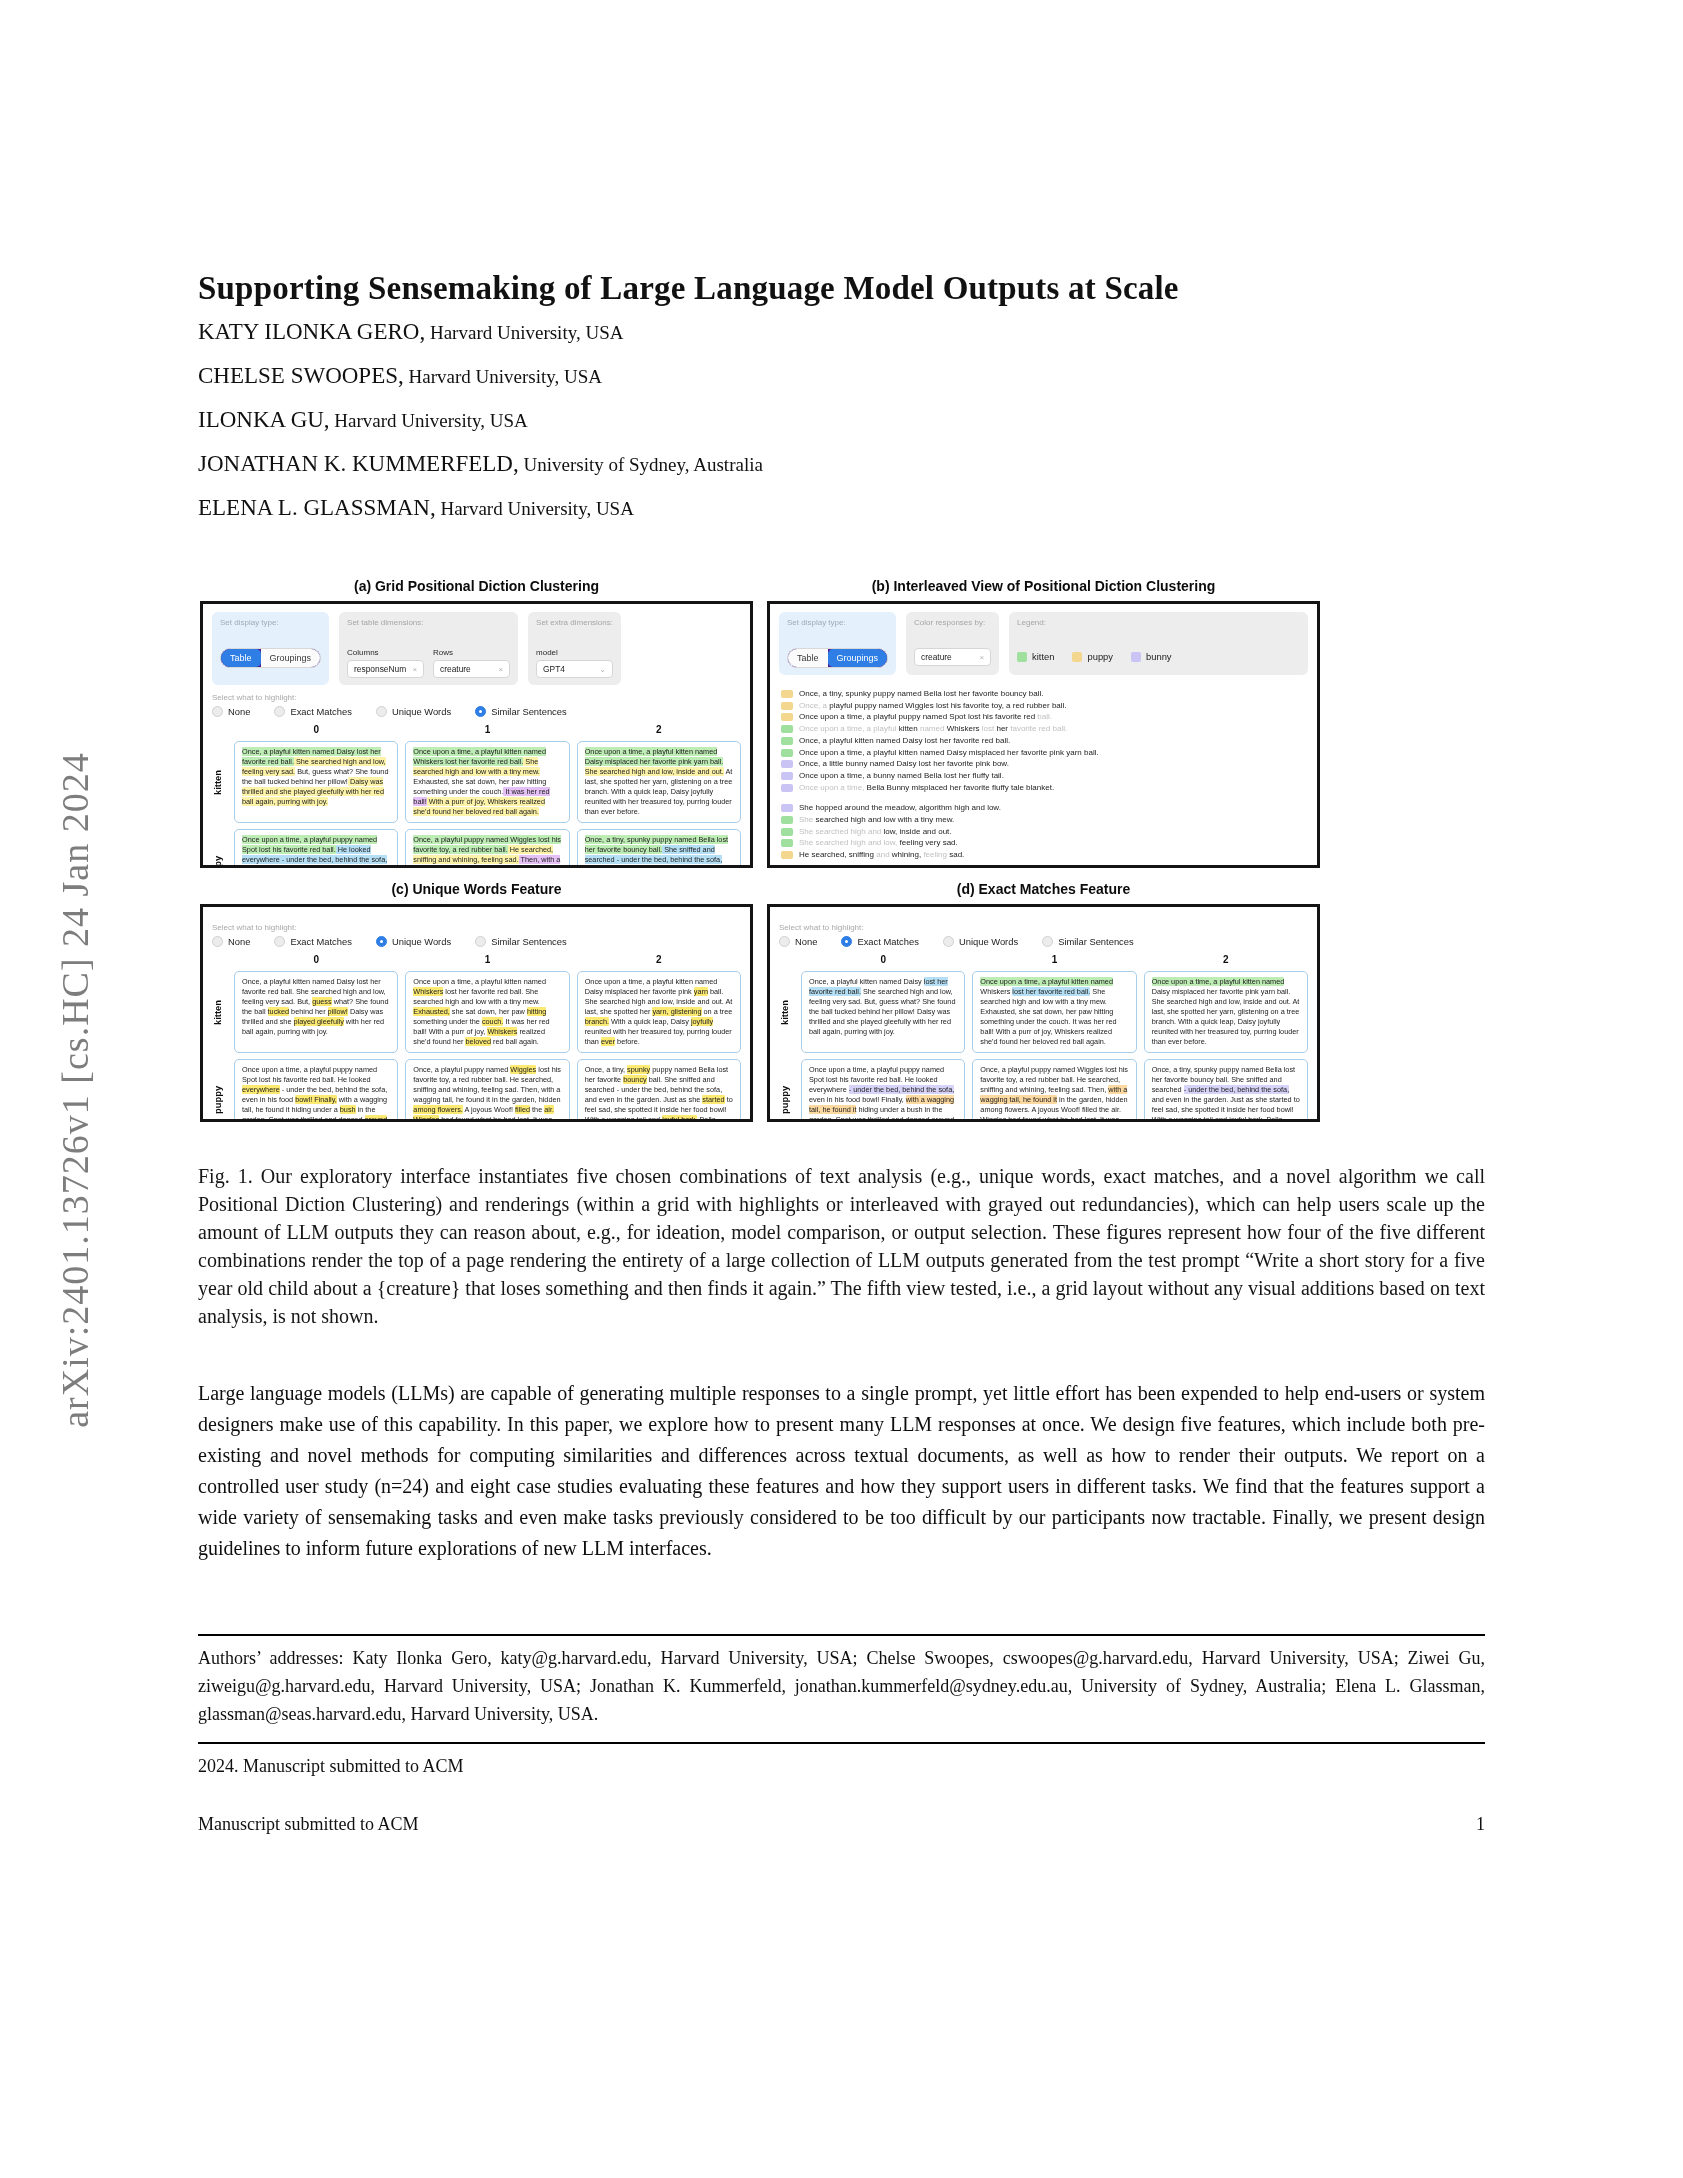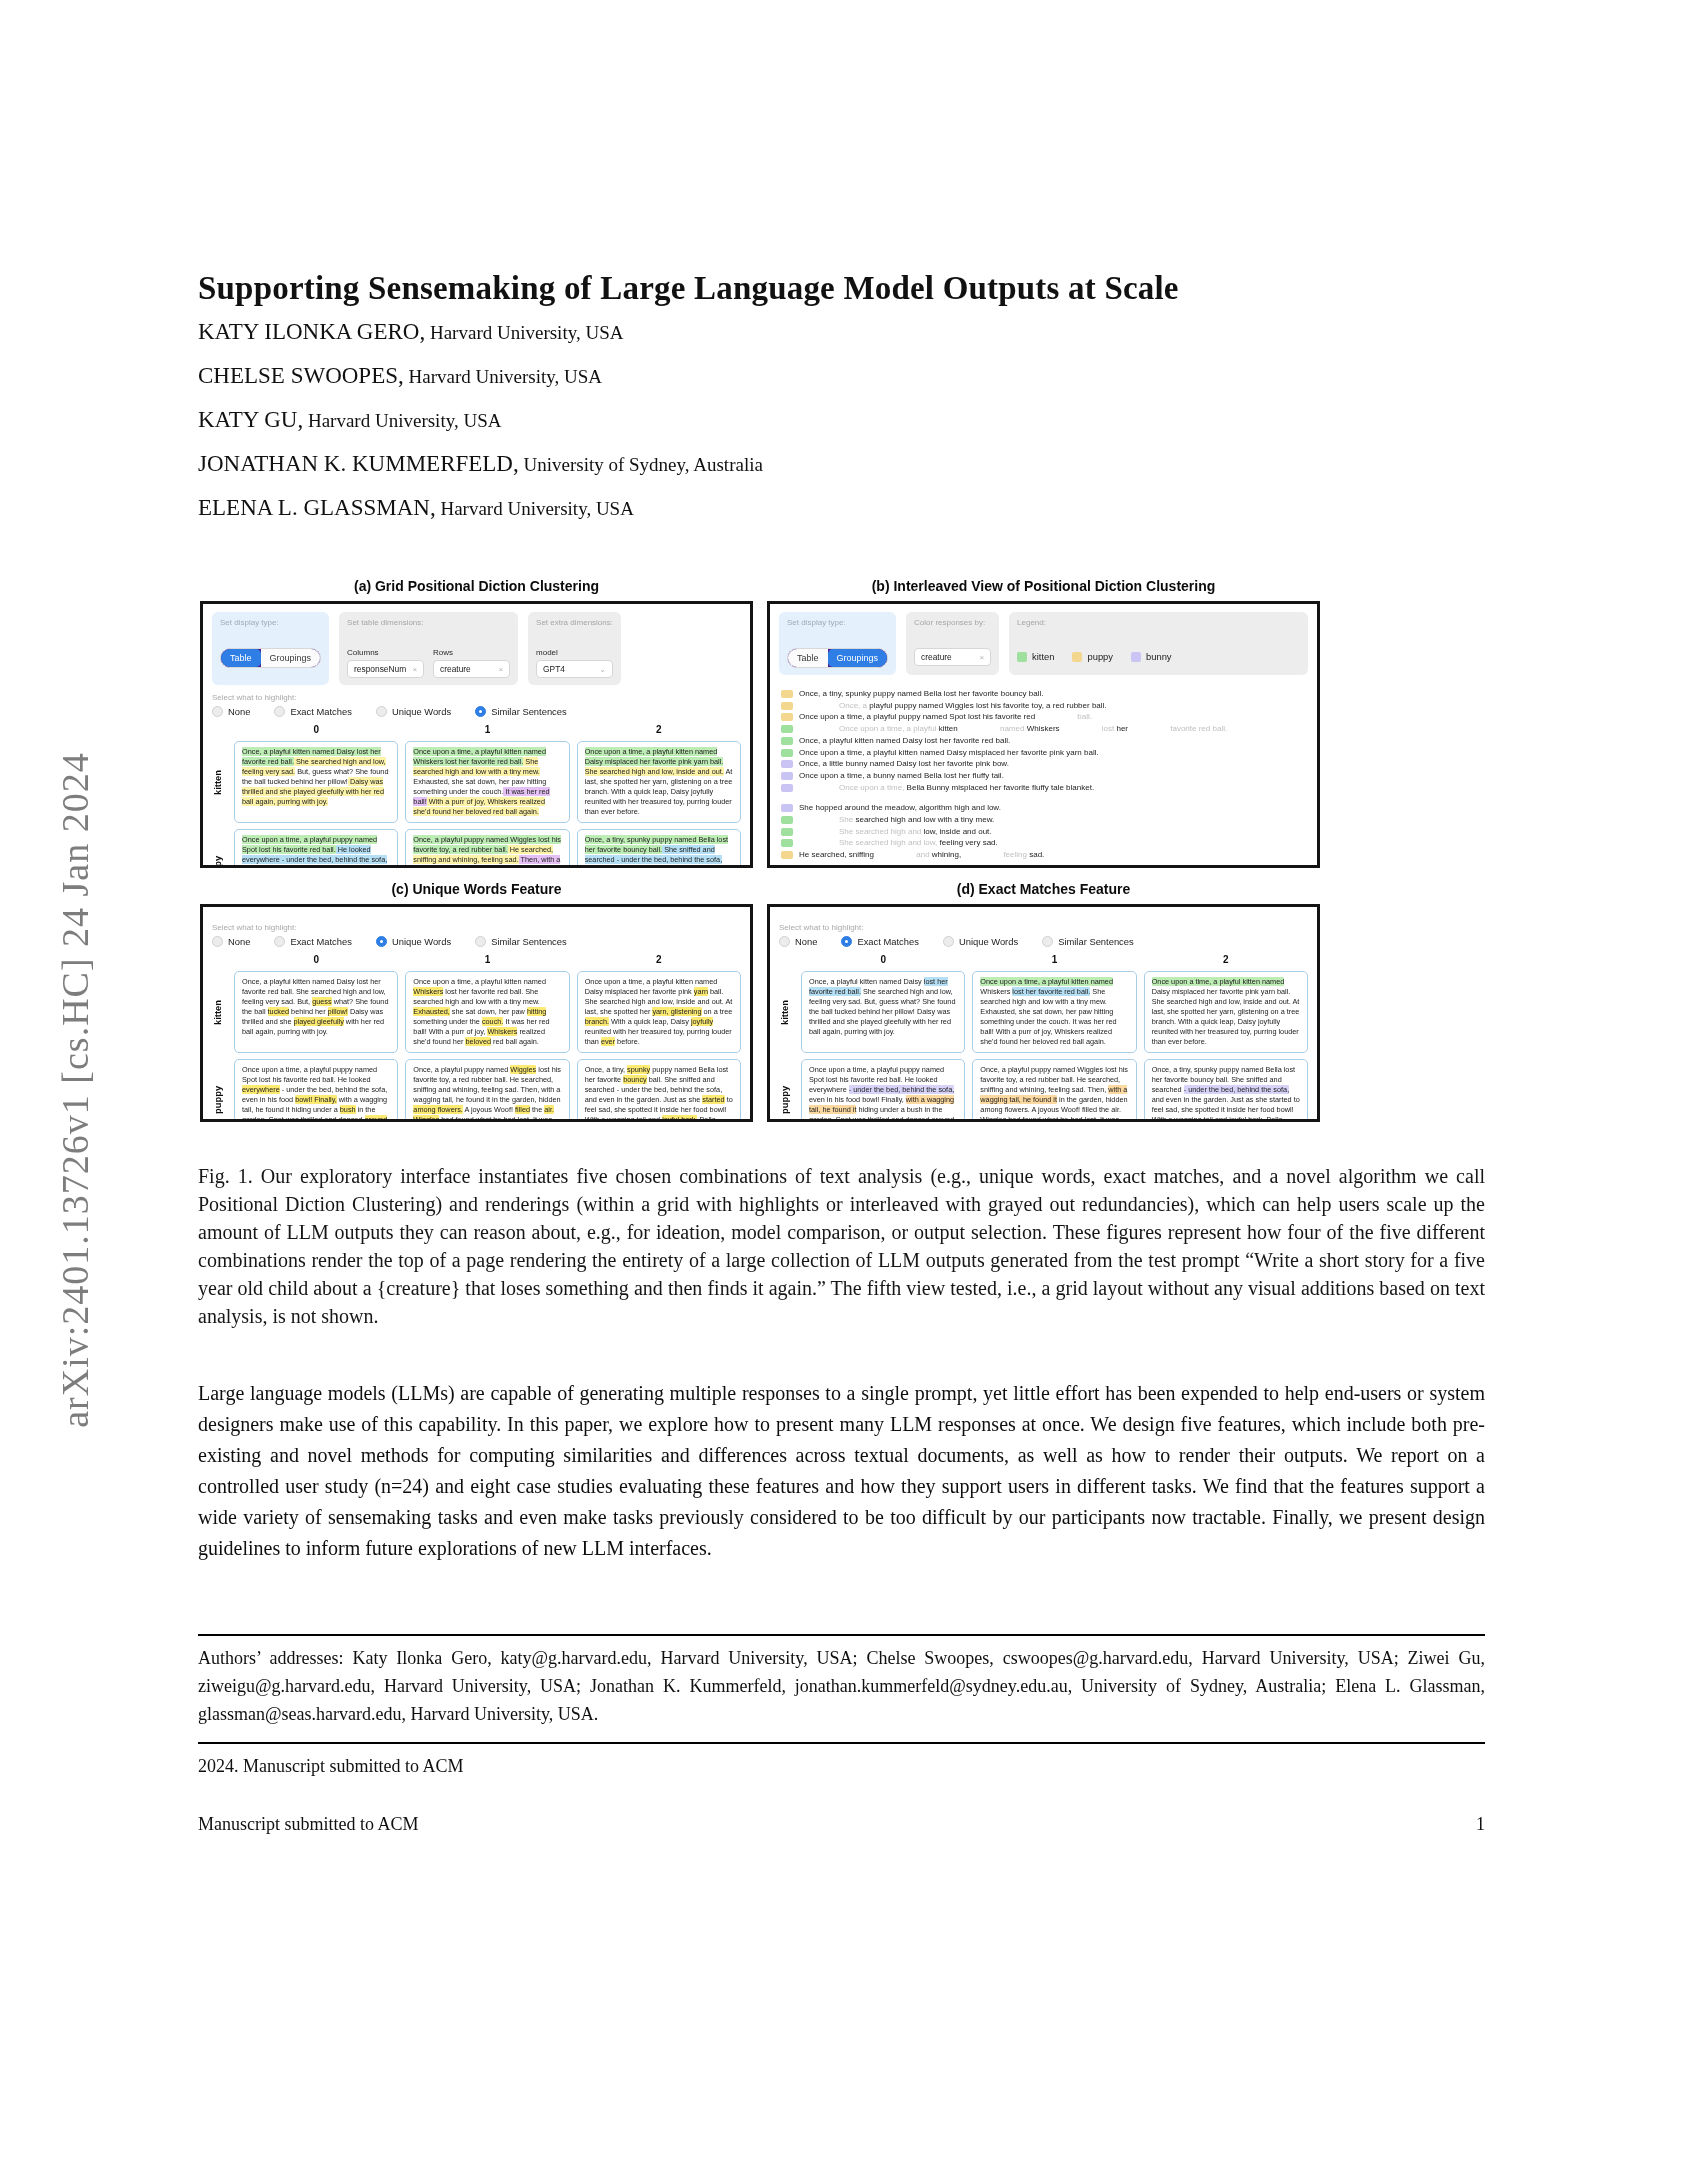--- a/index.html
+++ b/index.html
@@ -71,21 +71,21 @@
   .row-h { writing-mode:vertical-rl; transform:rotate(180deg); text-align:center;
            font-weight:bold; font-size:9.4px; color:#0d0d0d; }
   .cell { border:1px solid #a8cee9; border-radius:5px; padding:5px 7px; font-size:7.3px;
           line-height:10px; color:#212121; background:#fff; }
   .cell .hl, .b-item .hl { border-radius:1px; }
 
   .i-list { margin-top:13px; }
   .i-group { margin-bottom:9px; }
   .b-item { display:flex; align-items:flex-start; line-height:11.7px; font-size:8px; color:#1d1d1d; }
   .b-chip { width:12px; height:8px; border-radius:2px; margin:2px 6px 0 2px; flex-shrink:0; }
-  .b-item .gray { color:#c0c0c0;margin-left:40px; }
+  .b-item .gray { color:#c0c0c0; }
 
   
   .caption { position:absolute; left:198px; top:1162px; width:1287px; margin:0;
              font-size:20px; line-height:28px; text-align:justify; color:#161616; }
   .abstract { position:absolute; left:198px; top:1378px; width:1287px; margin:0;
               font-size:20px; line-height:31px; text-align:justify; color:#0e0e0e; }
   .rule { position:absolute; left:198px; width:1287px; height:2px; background:#000; }
   .rule1 { top:1634px; }
   .rule2 { top:1742px; }
   .addresses { position:absolute; left:198px; top:1644px; width:1287px; margin:0;
@@ -99,21 +99,21 @@
 
 <div class="page">
 
   <div class="arxiv-strip">arXiv:2401.13726v1  [cs.HC]  24 Jan 2024</div>
 
   <h1 class="title">Supporting Sensemaking of Large Language Model Outputs at Scale</h1>
 
   <div class="authors">
       <div class="author-row"><span class="author-name">KATY ILONKA GERO,</span><span class="author-affil"> Harvard University, USA</span></div>
       <div class="author-row"><span class="author-name">CHELSE SWOOPES,</span><span class="author-affil"> Harvard University, USA</span></div>
-      <div class="author-row"><span class="author-name">KATY GU,</span><span class="author-affil"> Harvard University, USA</span></div>
+      <div class="author-row"><span class="author-name">ILONKA GU,</span><span class="author-affil"> Harvard University, USA</span></div>
       <div class="author-row"><span class="author-name">JONATHAN K. KUMMERFELD,</span><span class="author-affil"> University of Sydney, Australia</span></div>
       <div class="author-row"><span class="author-name">ELENA L. GLASSMAN,</span><span class="author-affil"> Harvard University, USA</span></div>
     </div>
 
   <div class="figure">
     <div class="fig-col">
       <div class="panel-title">(a) Grid Positional Diction Clustering</div>
       <div class="panel" id="panel-a">
           <div class="ctrl-row">
             <div class="ctrl-box blue">

